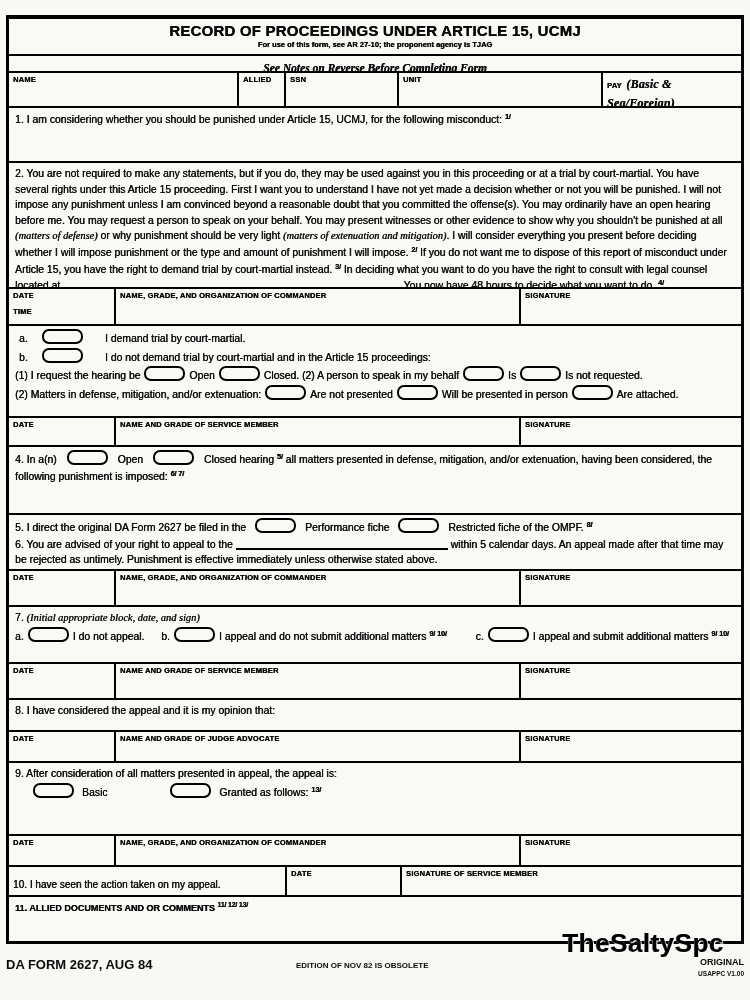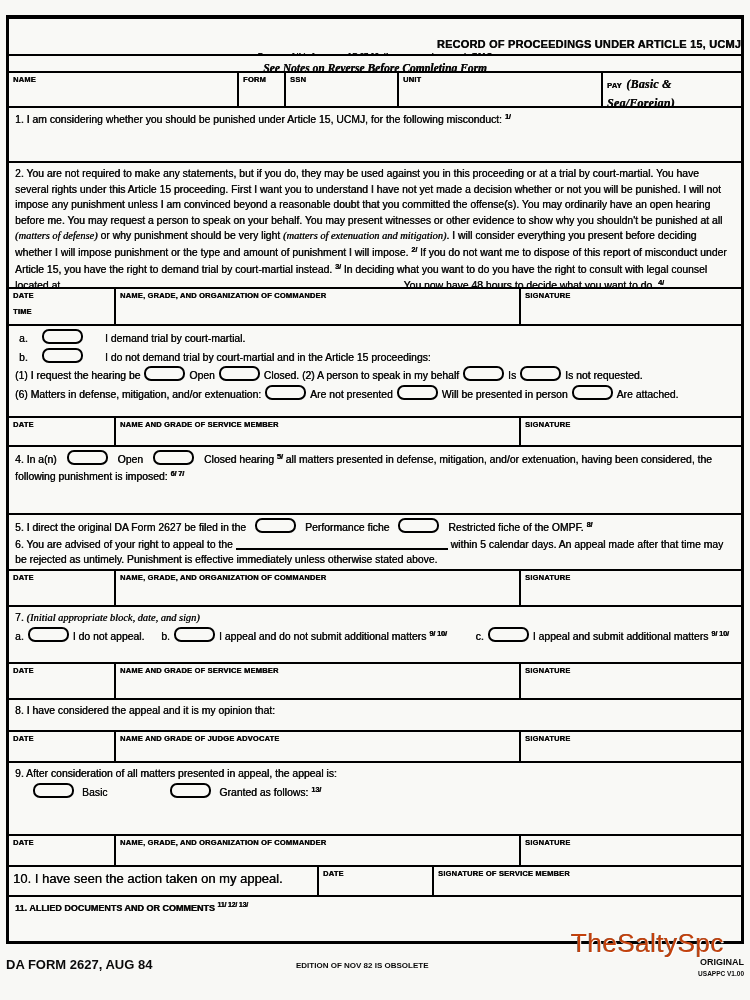--- a/index.html
+++ b/index.html
@@ -14,21 +14,21 @@
   .form{
     position:absolute;left:6px;top:15px;width:738px;
     border:3px solid #000;border-top-width:4px;
     box-sizing:border-box;
     background:#f9f9f6;
     text-shadow:0.35px 0 0 currentColor;
   }
   .r{position:relative;border-bottom:2px solid #000;box-sizing:border-box;overflow:hidden;}
   .r.last{border-bottom:none;}
   
-  .title{font-weight:bold;font-size:11px;text-align:right;padding-top:19px;letter-spacing:0.2px;}
+  .title{font-weight:bold;font-size:15px;text-align:center;padding-top:3px;letter-spacing:0.2px;}
   .subtitle{font-size:7.5px;text-align:center;font-weight:bold;padding-top:1px;}
   .banner{font-family:"Liberation Serif",serif;font-style:italic;font-size:11.5px;text-align:center;padding-top:6px;font-weight:bold;}
   
   .cells{display:flex;height:100%;}
   .cell{border-right:2px solid #000;box-sizing:border-box;padding:1px 4px;position:relative;}
   .cell:last-child{border-right:none;flex:1;}
   .lbl{font-size:7.5px;font-weight:bold;letter-spacing:0.2px;line-height:1.5;}
   
   .s{padding:3px 6px 0 6px;font-size:10.4px;line-height:1.5;}
   .p{margin:0;}
@@ -46,21 +46,21 @@
   .anum{display:inline-block;width:18px;}
   
   .footer{position:absolute;left:6px;right:6px;top:957px;display:flex;align-items:flex-start;}
   .f-id{font-weight:bold;font-size:13px;flex:0 0 290px;}
   .f-ed{font-weight:bold;font-size:8px;flex:1;padding-top:4px;}
   .f-right{flex:0 0 120px;text-align:right;}
   .f-orig{font-weight:bold;font-size:9px;}
   .f-us{font-size:6.5px;font-weight:bold;margin-top:3px;}
   .watermark{
     position:absolute;right:26px;top:928px;
-    font-size:26px;font-weight:normal;color:#c2410c;
+    font-size:26px;font-weight:bold;color:#000000;
     text-shadow:1px 1px 0 #ffffff,-0.5px -0.5px 0 #6f6f6d;
     letter-spacing:0.5px;z-index:5;
   }
 </style>
 </head>
 <body>
 
 <div class="page">
   <div class="form">
 
@@ -72,21 +72,21 @@
     <div class="r" style="height:17px">
       <div class="banner">See Notes on Reverse Before Completing Form</div>
     </div>
 
     <div class="r" style="height:35px">
       <div class="cells">
         <div class="cell" style="width:230px">
           <div class="lbl">NAME</div>
         </div>
         <div class="cell" style="width:47px">
-          <div class="lbl">FORM</div>
+          <div class="lbl">ALLIED</div>
         </div>
         <div class="cell" style="width:113px">
           <div class="lbl">SSN</div>
         </div>
         <div class="cell" style="width:204px">
           <div class="lbl">UNIT</div>
         </div>
         <div class="cell">
           <span class="lbl">PAY</span>
           <span class="lbl it" style="font-size:12px">(Basic &amp; Sea/Foreign)</span>
@@ -137,21 +137,21 @@
         <span style="margin-left:14px">I demand trial by court-martial.</span>
       </div>
       <div class="ln ind">
         <span class="anum">b.</span><span class="cb"></span>
         <span style="margin-left:14px">I do not demand trial by court-martial and in the Article 15 proceedings:</span>
       </div>
       <div class="ln">
         <span>(1)  I request the hearing be</span><span class="cb smgap"></span><span>Open</span><span class="cb smgap"></span><span>Closed.  (2)  A person to speak in my behalf</span><span class="cb smgap"></span><span>Is</span><span class="cb smgap"></span><span>Is not requested.</span>
       </div>
       <div class="ln">
-        <span>(6)  Matters in defense, mitigation, and/or extenuation:</span><span class="cb smgap"></span><span>Are not presented</span><span class="cb smgap"></span><span>Will be presented in person</span><span class="cb smgap"></span><span>Are attached.</span>
+        <span>(2)  Matters in defense, mitigation, and/or extenuation:</span><span class="cb smgap"></span><span>Are not presented</span><span class="cb smgap"></span><span>Will be presented in person</span><span class="cb smgap"></span><span>Are attached.</span>
       </div>
     </div>
 
     <div class="r" style="height:29px">
       <div class="cells">
         <div class="cell" style="width:107px">
           <div class="lbl">DATE</div>
         </div>
         <div class="cell" style="width:405px">
           <div class="lbl">NAME AND GRADE OF SERVICE MEMBER</div>
@@ -261,21 +261,21 @@
           <div class="lbl">NAME, GRADE, AND ORGANIZATION OF COMMANDER</div>
         </div>
         <div class="cell">
           <div class="lbl">SIGNATURE</div>
         </div>
       </div>
     </div>
 
     <div class="r" style="height:30px">
       <div class="cells">
-        <div class="cell" style="width:310px;font-size:13px;padding-top:4px">
+        <div class="cell" style="width:278px;font-size:10px;padding-top:12px">
           <span>10.  I have seen the action taken on my appeal.</span>
         </div>
         <div class="cell" style="width:115px">
           <div class="lbl">DATE</div>
         </div>
         <div class="cell">
           <div class="lbl">SIGNATURE OF SERVICE MEMBER</div>
         </div>
       </div>
     </div>

